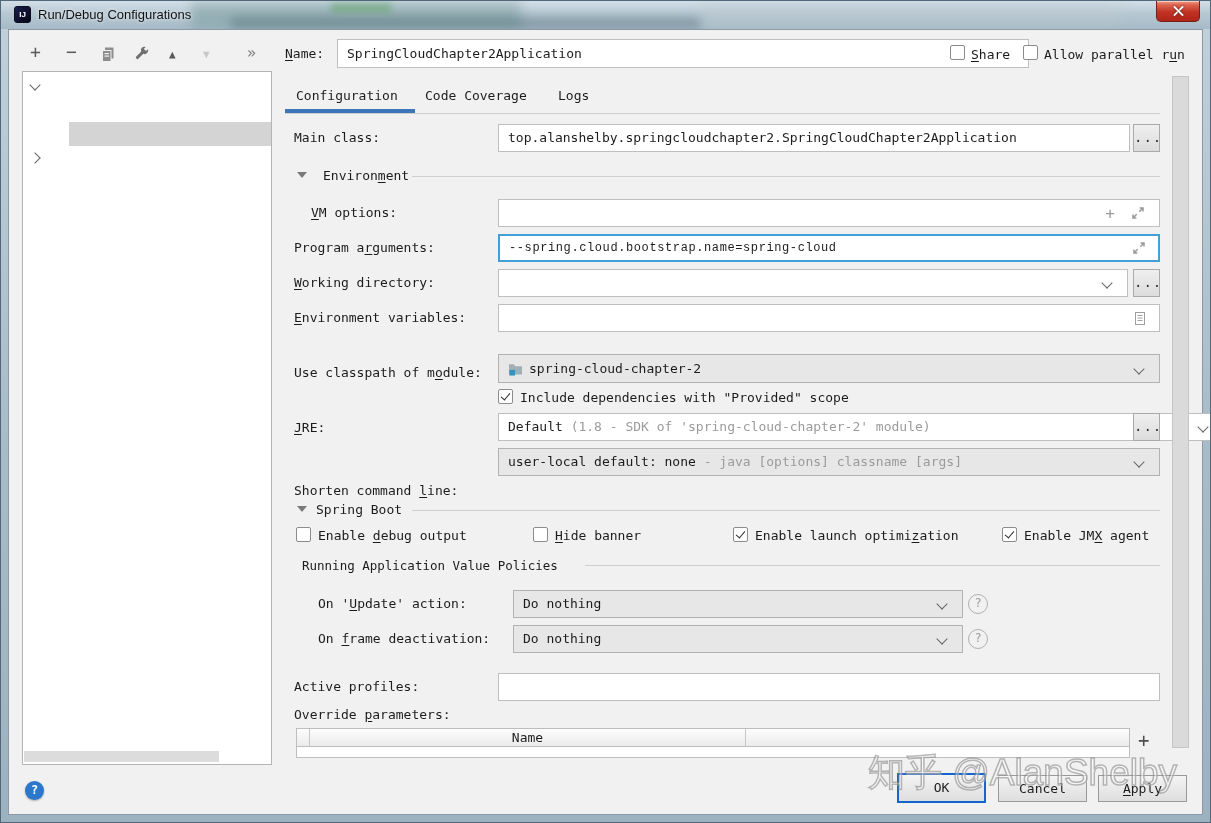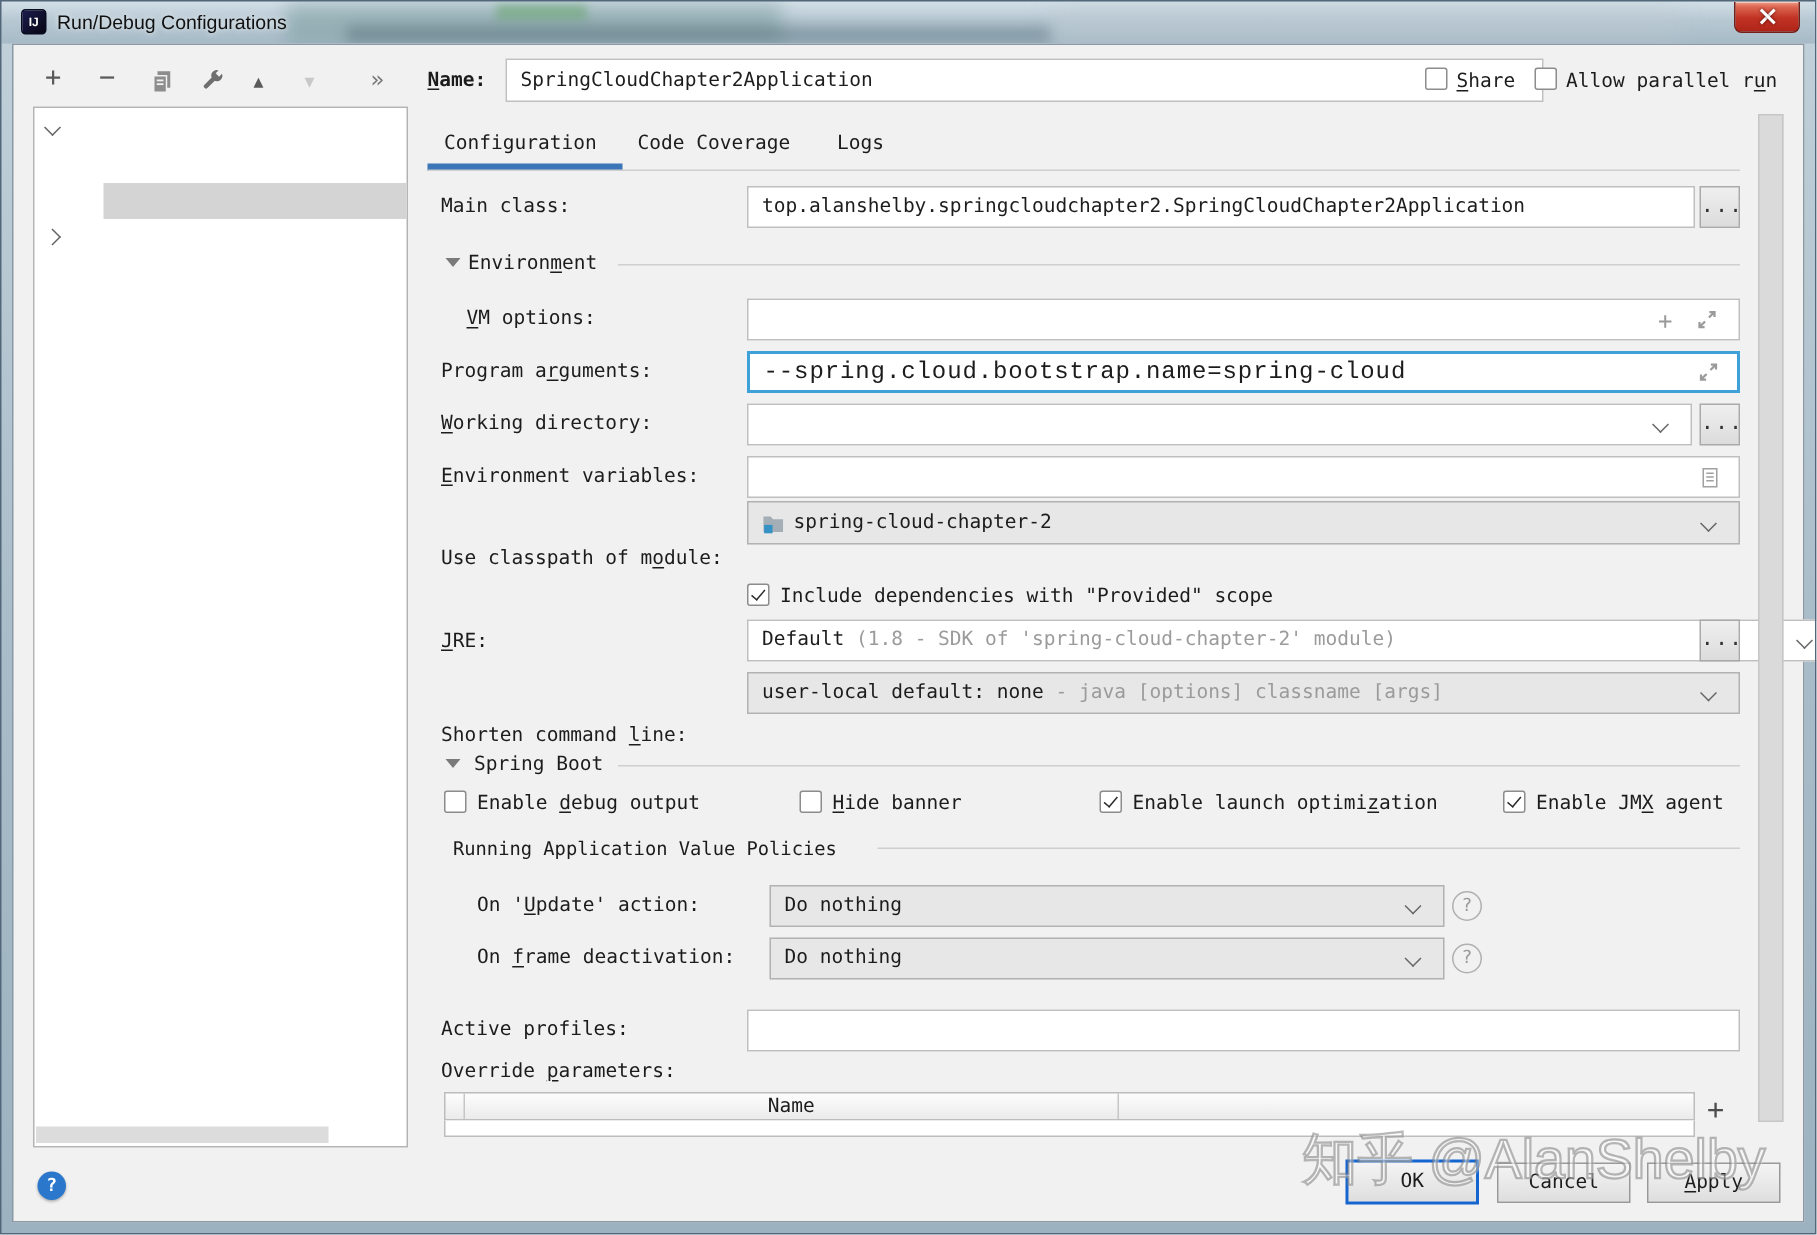--- a/index.html
+++ b/index.html
@@ -141,21 +141,21 @@
   <div class="trow" style="top:74px;">
     <span class="chev-col" style="left:8px;top:8px;"></span>
     <span class="abs" style="left:30px;top:5px;">
       
     </span>
     
   </div>
   <div class="tree-hscroll"></div>
 </div>
 
-<div class="abs lbl" style="left:285px;top:46px;font-weight:bold;"><span></span><span class="mn">N</span><span>ame:</span></div>
+<div class="abs lbl" style="left:285px;top:46px;"><span></span><span class="mn">N</span><span>ame:</span></div>
 <div class="abs field" style="left:337px;top:39px;width:692px;height:29px;">
   <span class="fval" style="line-height:27px;">SpringCloudChapter2Application</span>
 </div>
 <span class="cb" style="left:950px;top:45px;"></span>
 <div class="abs lbl" style="left:971px;top:47px;"><span></span><span class="mn">S</span><span>hare</span></div>
 <span class="cb" style="left:1023px;top:45px;"></span>
 <div class="abs lbl" style="left:1044px;top:47px;"><span>Allow parallel r</span><span class="mn">u</span><span>n</span></div>
 
 <div class="abs tab" style="left:296px;top:88px;">Configuration</div>
 <div class="abs tab" style="left:425px;top:88px;">Code Coverage</div>
@@ -163,38 +163,38 @@
 <div class="abs tab-accent" style="left:285px;top:109px;width:130px;height:5px;"></div>
 <div class="abs hr" style="left:285px;top:113px;width:875px;"></div>
 
 <div class="abs lbl" style="left:294px;top:130px;">Main class:</div>
 <div class="abs field" style="left:498px;top:124px;width:632px;height:28px;">
   <span class="fval">top.alanshelby.springcloudchapter2.SpringCloudChapter2Application</span>
 </div>
 <div class="abs dots-btn" style="left:1133px;top:124px;width:27px;height:28px;line-height:24px;">...</div>
 
 <span class="abs sec-arrow" style="left:297px;top:172px;"></span>
-<div class="abs lbl" style="left:312px;top:168px;"><span>Environ</span><span class="mn">m</span><span>ent</span></div>
+<div class="abs lbl" style="left:323px;top:168px;"><span>Environ</span><span class="mn">m</span><span>ent</span></div>
 <div class="abs hr" style="left:412px;top:176px;width:748px;"></div>
 
 <div class="abs lbl" style="left:311px;top:205px;"><span></span><span class="mn">V</span><span>M options:</span></div>
 <div class="abs field" style="left:498px;top:199px;width:662px;height:28px;">
   <span class="abs" style="right:44px;top:4px;color:#9a9a9a;font-size:16px;">+</span>
   <span class="abs" style="right:14px;top:6px;">
     <svg width="14" height="14" viewBox="0 0 14 14">
         <g stroke="#9a9a9a" stroke-width="1.5" fill="none">
           <path d="M8.3 5.7 12 2M8.6 2H12v3.4M5.7 8.3 2 12M2 8.6V12h3.4"></path>
         </g>
       </svg>
   </span>
 </div>
 
 <div class="abs lbl" style="left:294px;top:240px;"><span>Program a</span><span class="mn">r</span><span>guments:</span></div>
 <div class="abs field focus" style="left:498px;top:234px;width:662px;height:28px;">
-  <span class="fval" style="font-family:'Liberation Mono',monospace;font-size:16px;line-height:24px;letter-spacing:0.6px;">--spring.cloud.bootstrap.name=spring-cloud</span>
+  <span class="fval" style="font-family:'Liberation Mono',monospace;font-size:12px;line-height:24px;letter-spacing:0.6px;">--spring.cloud.bootstrap.name=spring-cloud</span>
   <span class="abs" style="right:12px;top:5px;">
     <svg width="14" height="14" viewBox="0 0 14 14">
         <g stroke="#9a9a9a" stroke-width="1.5" fill="none">
           <path d="M8.3 5.7 12 2M8.6 2H12v3.4M5.7 8.3 2 12M2 8.6V12h3.4"></path>
         </g>
       </svg>
   </span>
 </div>
 
 <div class="abs lbl" style="left:294px;top:275px;"><span></span><span class="mn">W</span><span>orking directory:</span></div>
@@ -207,21 +207,21 @@
 <div class="abs field" style="left:498px;top:304px;width:662px;height:28px;">
   <span class="abs" style="right:12px;top:6px;">
     <svg width="14" height="15" viewBox="0 0 14 15">
         <rect x="2.5" y="1.5" width="9" height="12" fill="#fff" stroke="#a0a0a0"></rect>
         <path d="M4.5 4.5h5M4.5 7h5M4.5 9.5h5" stroke="#a0a0a0"></path>
       </svg>
   </span>
 </div>
 
 <div class="abs lbl" style="left:294px;top:365px;"><span>Use classpath of m</span><span class="mn">o</span><span>dule:</span></div>
-<div class="abs combo" style="left:498px;top:334px;width:662px;height:29px;">
+<div class="abs combo" style="left:498px;top:354px;width:662px;height:29px;">
   <span class="abs" style="left:9px;top:7px;">
     <svg width="15" height="14" viewBox="0 0 16 15">
         <path d="M1 2.5h5.2L7.8 4.5H15v9H1z" fill="#a3aeb7"></path>
         <rect x="1.5" y="8.5" width="6" height="6" fill="#3592c4"></rect>
       </svg>
   </span>
   <span class="fval" style="left:30px;line-height:27px;">spring-cloud-chapter-2</span>
   <span class="chev" style="right:16px;top:10px;"></span>
 </div>
 <span class="cb checked" style="left:498px;top:389px;"></span>

